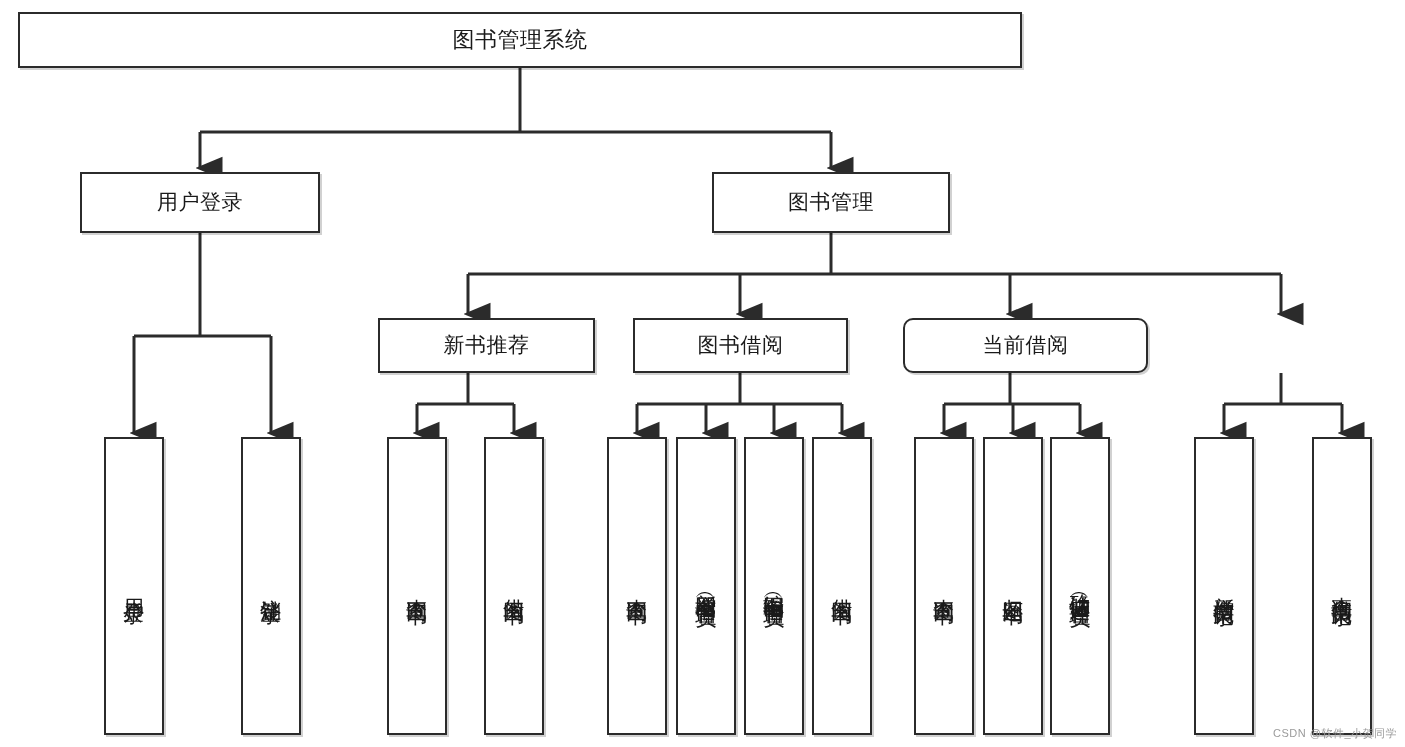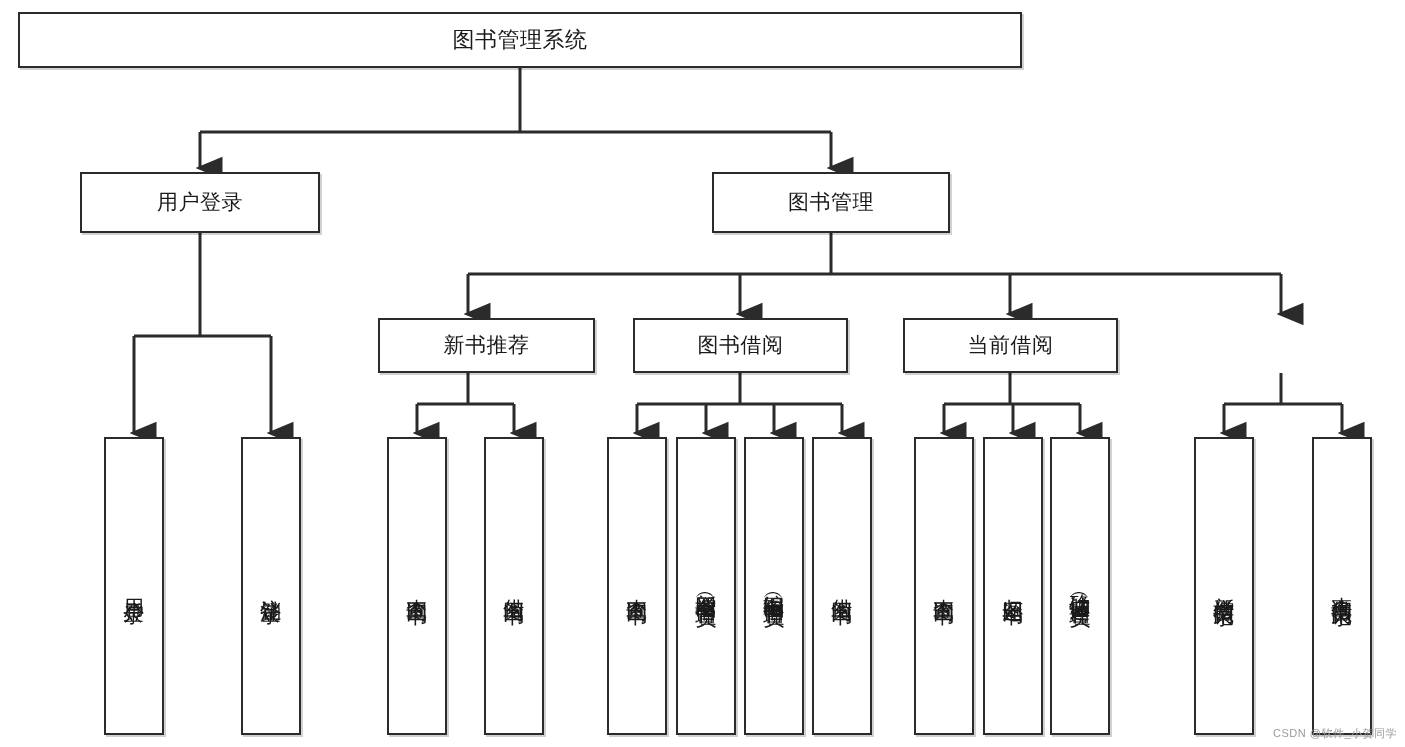--- a/index.html
+++ b/index.html
@@ -136,21 +136,21 @@
   </div>
 
   <div class="node" style="left:378px; top:318px; width:217px; height:55px;">
     <span class="label">新书推荐</span>
   </div>
 
   <div class="node" style="left:633px; top:318px; width:215px; height:55px;">
     <span class="label">图书借阅</span>
   </div>
 
-  <div class="node" style="left:903px; top:318px; width:215px; height:55px;">
+  <div class="node" style="left:903px; top:318px; width:245px; height:55px;border-radius:10px;">
     <span class="label">当前借阅</span>
   </div>
 
 
   <div class="node vert" style="left:104px; top:437px; width:60px; height:298px;">
     <span class="label">用户登录</span>
   </div>
 
   <div class="node vert" style="left:241px; top:437px; width:60px; height:298px;">
     <span class="label">注销登录</span>

